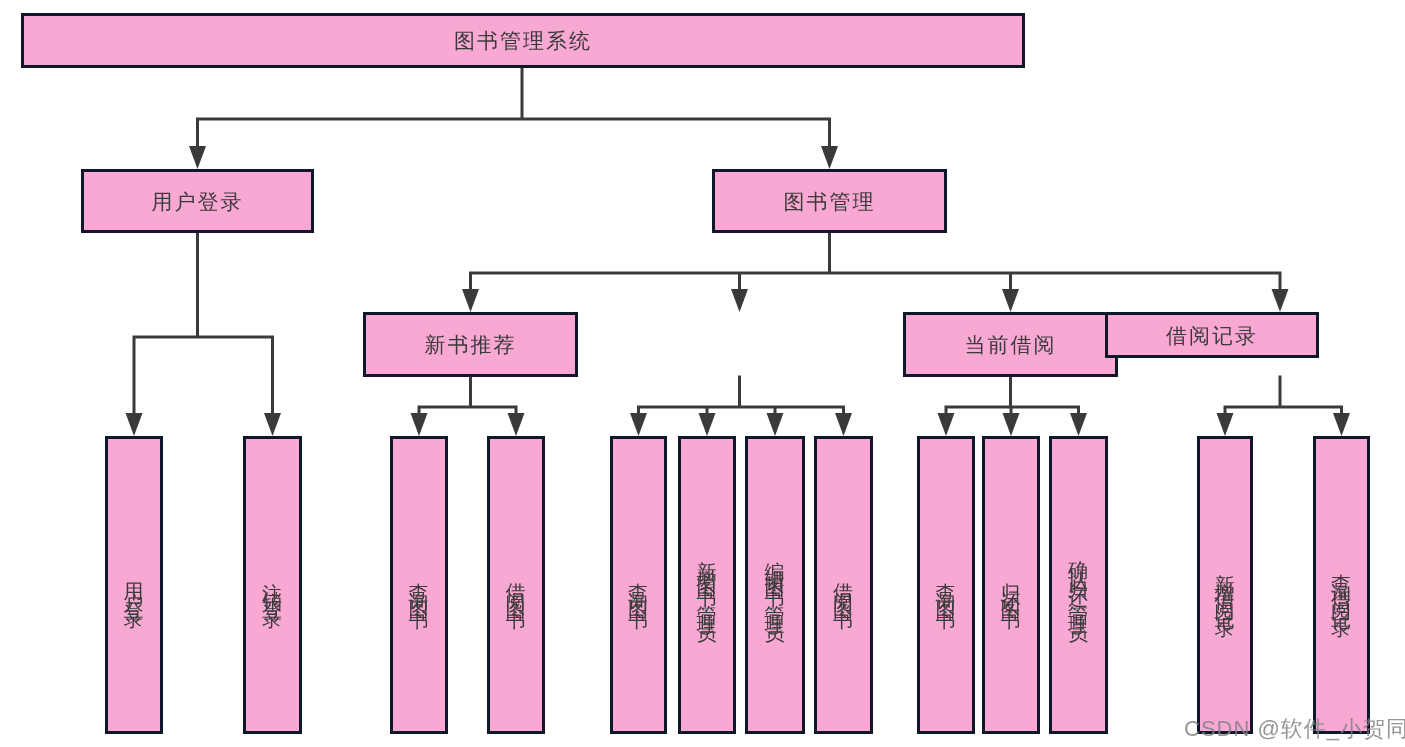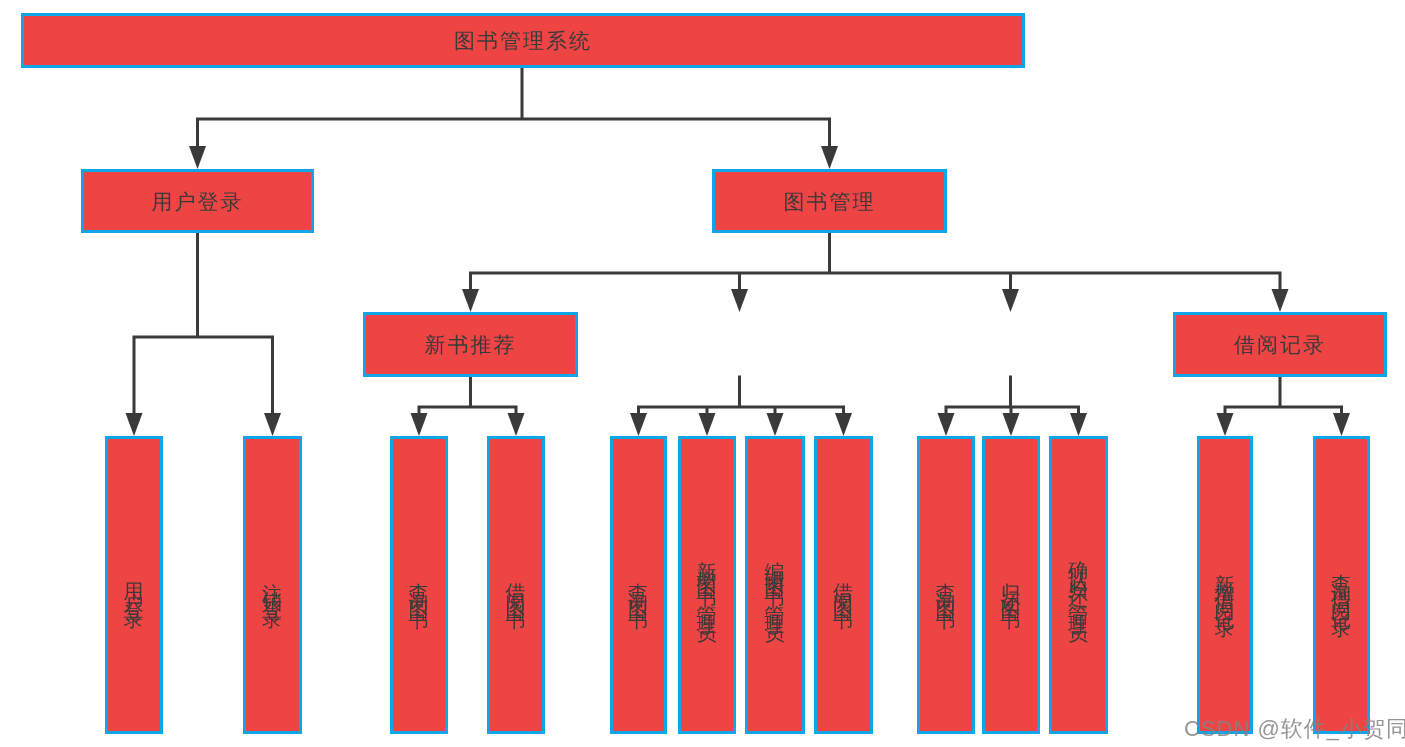--- a/index.html
+++ b/index.html
@@ -12,22 +12,22 @@
     overflow: hidden;
   }
   .connectors {
     position: absolute;
     left: 0; top: 0;
     width: 1405px; height: 747px;
   }
   .node {
     position: absolute;
     box-sizing: border-box;
-    border: 3px solid #0ea5e9;
-    background: #ef4444;
+    border: 3px solid #0f172a;
+    background: #f9a8d4;
     color: #3a3a3a;
     display: flex;
     align-items: center;
     justify-content: center;
     text-align: left;
   }
   .node.h {
     font-size: 21px;
     letter-spacing: 2px;
     line-height: 1;
@@ -86,21 +86,22 @@
       <polygon points="1333,413 1350,413 1341.5,436"></polygon>
     </g>
   </svg>
 
   <div class="node h" style="left:21px;top:13px;width:1004px;height:55px">图书管理系统</div>
 
   <div class="node h" style="left:81px;top:169px;width:233px;height:64px">用户登录</div>
   <div class="node h" style="left:363px;top:312px;width:215px;height:65px">新书推荐</div>
 
   <div class="node h" style="left:712px;top:169px;width:235px;height:64px">图书管理</div>
-  <div class="node h" style="left:1173px;top:312px;width:214px;height:65px">借阅记录</div>
+  <div class="node h" style="left:903px;top:312px;width:215px;height:65px">当前借阅</div>
+  <div class="node h" style="left:1105px;top:312px;width:214px;height:46px">借阅记录</div>
 
   <div class="node v" style="left:105px;top:436px;width:58px;height:298px">用户登录</div>
   <div class="node v" style="left:243px;top:436px;width:59px;height:298px">注销登录</div>
 
   <div class="node v" style="left:390px;top:436px;width:58px;height:298px">查询图书</div>
   <div class="node v" style="left:487px;top:436px;width:58px;height:298px">借阅图书</div>
 
   <div class="node v" style="left:610px;top:436px;width:57px;height:298px">查询图书</div>
   <div class="node v" style="left:678px;top:436px;width:58px;height:298px">新增图书（管理员）</div>
   <div class="node v" style="left:745px;top:436px;width:60px;height:298px">编辑图书（管理员）</div>

